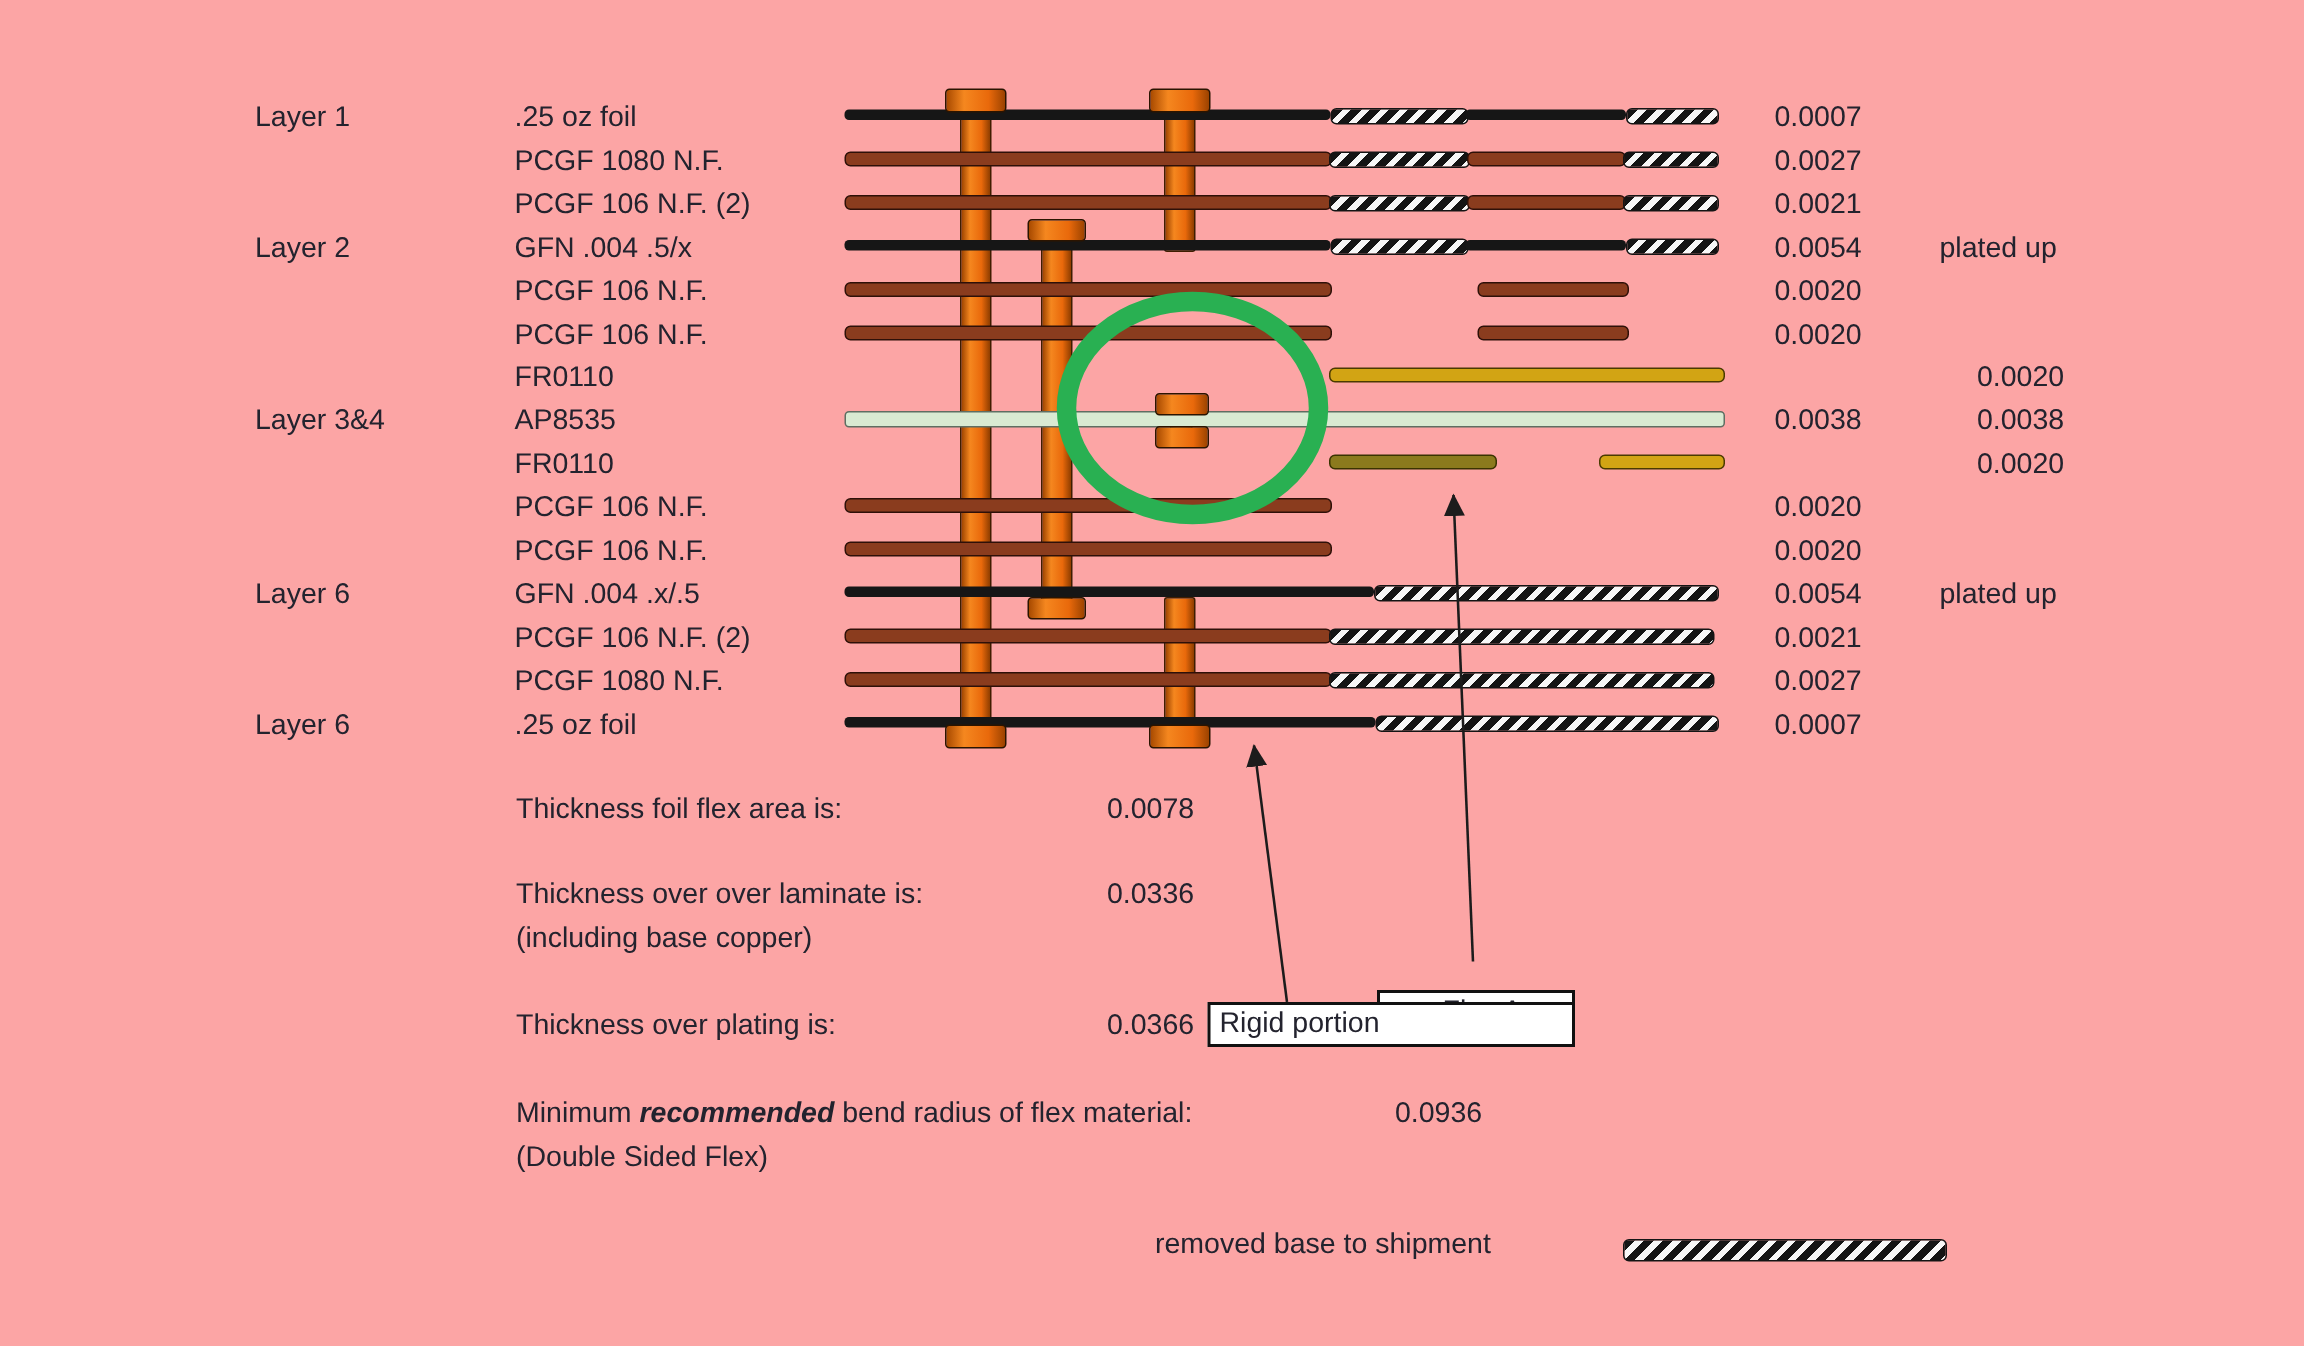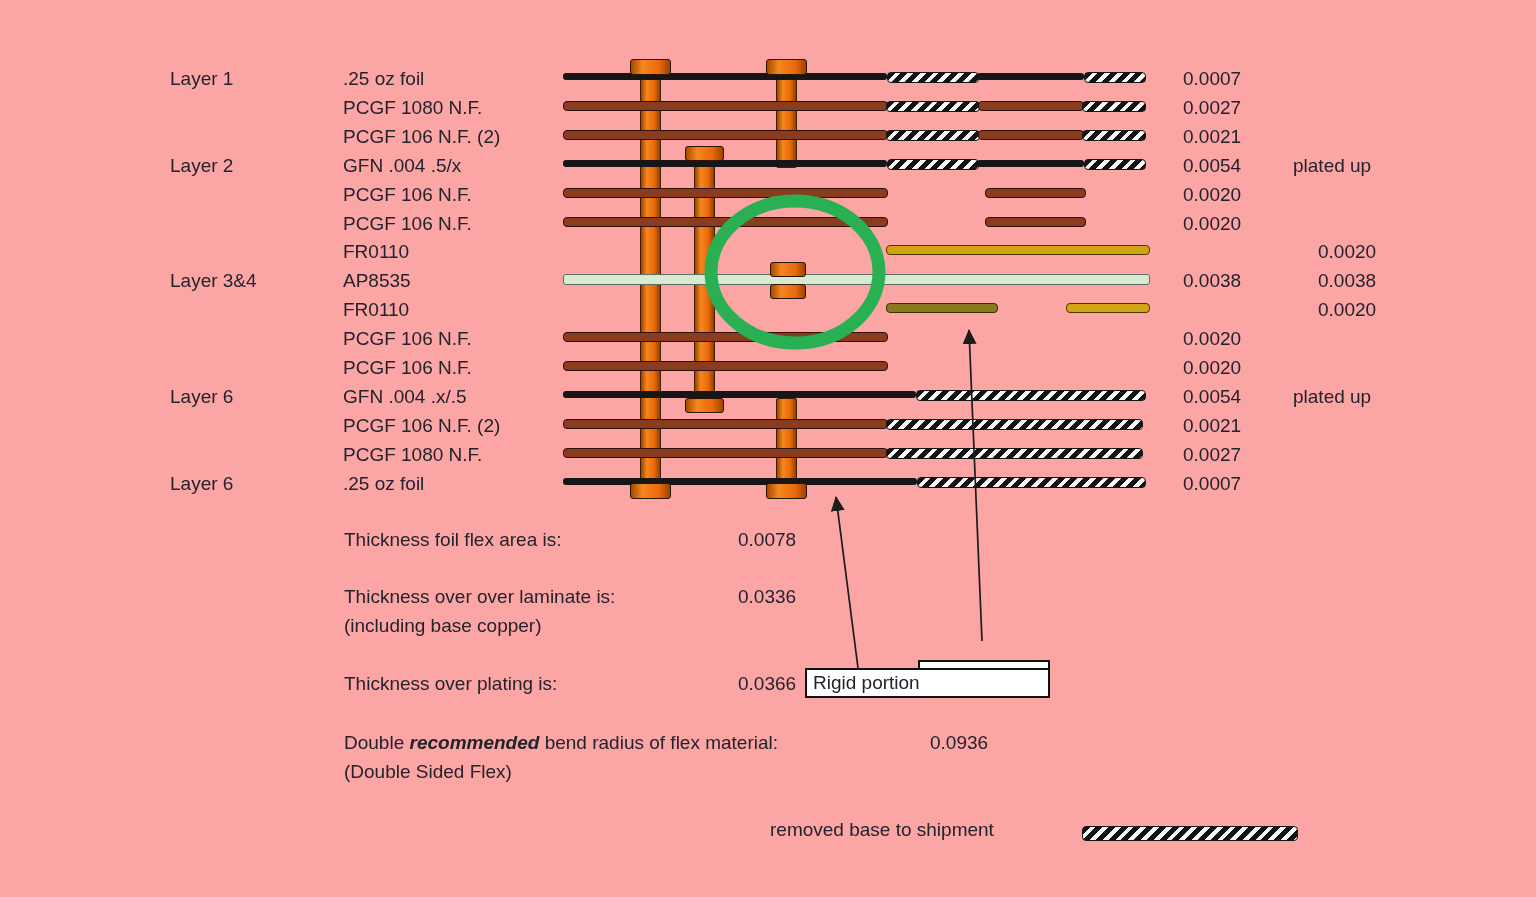--- a/index.html
+++ b/index.html
@@ -149,21 +149,21 @@
   <div class="txt" style="left:344px;top:528px;">Thickness foil flex area is:</div>
   <div class="txt" style="left:738px;top:528px;">0.0078</div>
 
   <div class="txt" style="left:344px;top:585px;">Thickness over over laminate is:</div>
   <div class="txt" style="left:738px;top:585px;">0.0336</div>
   <div class="txt" style="left:344px;top:614px;">(including base copper)</div>
 
   <div class="txt" style="left:344px;top:672px;">Thickness over plating is:</div>
   <div class="txt" style="left:738px;top:672px;">0.0366</div>
 
-  <div class="txt" style="left:344px;top:731px;"><span>Double </span><span class="emph">recommended</span><span> bend radius of flex material:</span></div>
+  <div class="txt" style="left:344px;top:731px;"><span>Minimum </span><span class="emph">recommended</span><span> bend radius of flex material:</span></div>
   <div class="txt" style="left:930px;top:731px;">0.0936</div>
   <div class="txt" style="left:344px;top:760px;">(Double Sided Flex)</div>
 
   <div class="txt" style="left:770px;top:818px;">removed base to shipment</div>
   <div id="legend-bar"></div>
 
   <div class="callout" style="left:918px;top:660px;width:116px;height:24px;text-align:right;">Flex Area</div>
   <div class="callout" style="left:805px;top:668px;width:229px;height:24px;">Rigid portion</div>
 
 </div>

